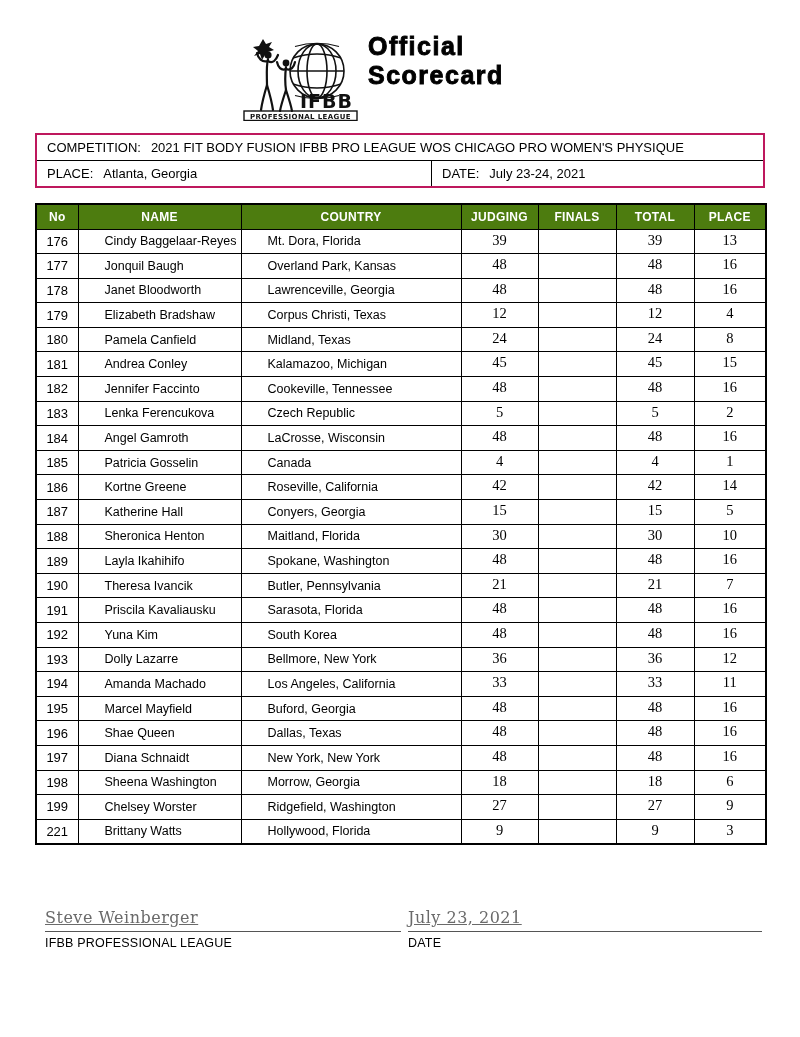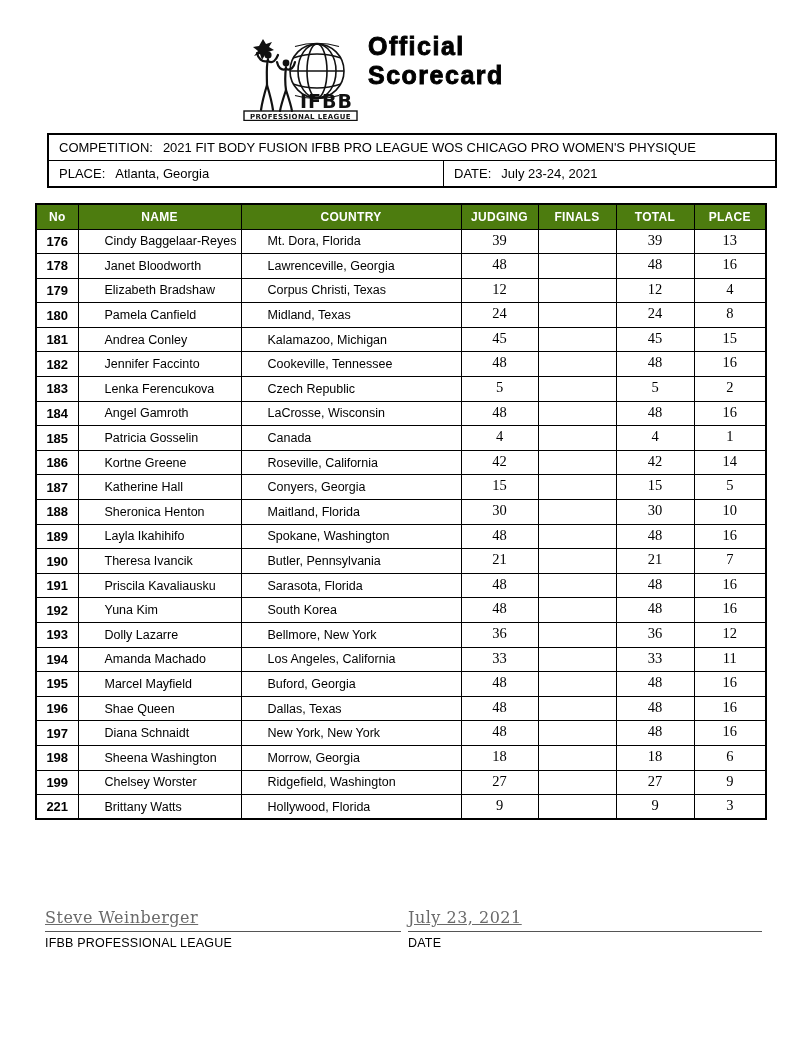--- a/index.html
+++ b/index.html
@@ -22,23 +22,22 @@
     line-height: 29px;
     letter-spacing: 1.5px;
     color: #000;
     -webkit-text-stroke: 0.9px #000;
     white-space: nowrap;
   }
 
   
   .info-box {
     position: absolute; left: 35px; top: 133px; width: 730px;
-    border: 2px solid #000000;
+    border: 2px solid #be185d;
     font-size: 13px;
-    margin-left: 12px;
   }
   .info-row { display: flex; }
   .info-row + .info-row { border-top: 1px solid #000; }
   .info-cell { padding: 5px 0 5px 10px; height: 25px; display: flex; align-items: center; white-space: nowrap; }
   .info-cell .lbl { margin-right: 10px; }
   .cell-competition { width: 100%; }
   .cell-place { width: 394px; }
   .cell-date { width: 332px; border-left: 1px solid #000; }
 
   
@@ -57,21 +56,21 @@
     border-color: #000;
   }
   .results tbody tr { height: 24.6px; }
   .col-no    { width: 42px; }
   .col-name  { width: 163px; }
   .col-country { width: 220px; }
   .col-judging { width: 77px; }
   .col-finals  { width: 78px; }
   .col-total   { width: 78px; }
   .col-place   { width: 72px; }
-  td.c-no { font-weight: bold; font-size: 13px; text-align: center; }
+  td.c-no { font-weight: normal; font-size: 13px; text-align: center; }
   td.c-name, td.c-country { font-size: 12.5px; text-align: left; padding-left: 26px; }
   td.c-score {
     font-family: "Liberation Serif", serif;
     font-size: 14.5px; text-align: center; vertical-align: top; padding-top: 2px;
   }
 
   
   .footer { position: absolute; left: 0; top: 908px; width: 800px; }
   .sig-block { position: absolute; top: 0; }
   .sig-left { left: 45px; width: 356px; }
@@ -183,20 +182,29 @@
       <tr>
     <td class="c-no">176</td>
     <td class="c-name">Cindy Baggelaar-Reyes</td>
     <td class="c-country">Mt. Dora, Florida</td>
     <td class="c-score">39</td>
     <td class="c-score"></td>
     <td class="c-score">39</td>
     <td class="c-score">13</td>
   </tr>
       <tr>
+    <td class="c-no">177</td>
+    <td class="c-name">Jonquil Baugh</td>
+    <td class="c-country">Overland Park, Kansas</td>
+    <td class="c-score">48</td>
+    <td class="c-score"></td>
+    <td class="c-score">48</td>
+    <td class="c-score">16</td>
+  </tr>
+      <tr>
     <td class="c-no">178</td>
     <td class="c-name">Janet Bloodworth</td>
     <td class="c-country">Lawrenceville, Georgia</td>
     <td class="c-score">48</td>
     <td class="c-score"></td>
     <td class="c-score">48</td>
     <td class="c-score">16</td>
   </tr>
       <tr>
     <td class="c-no">179</td>

